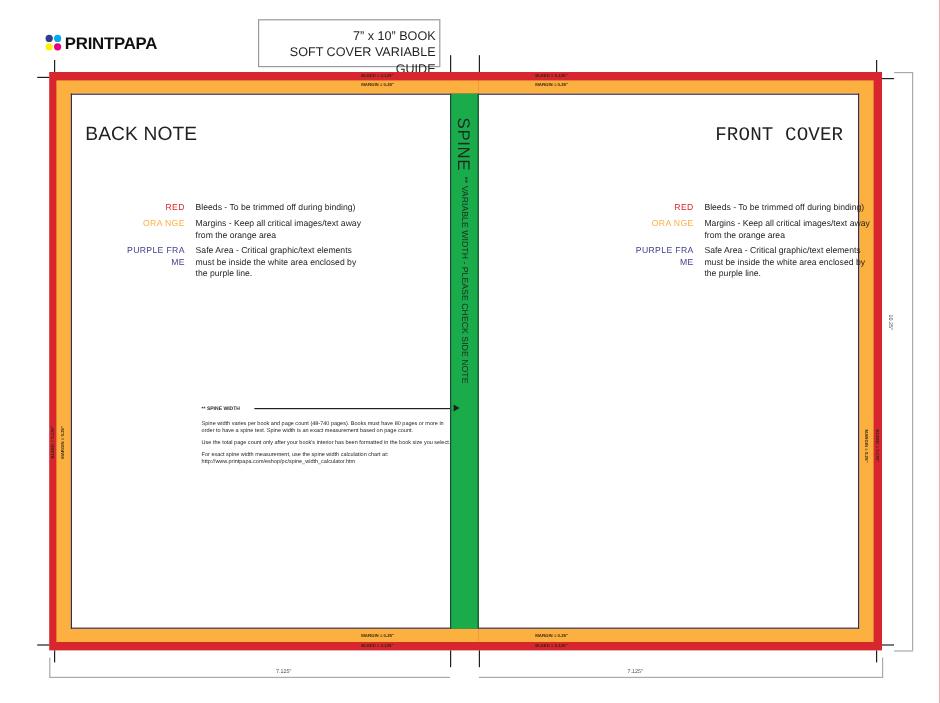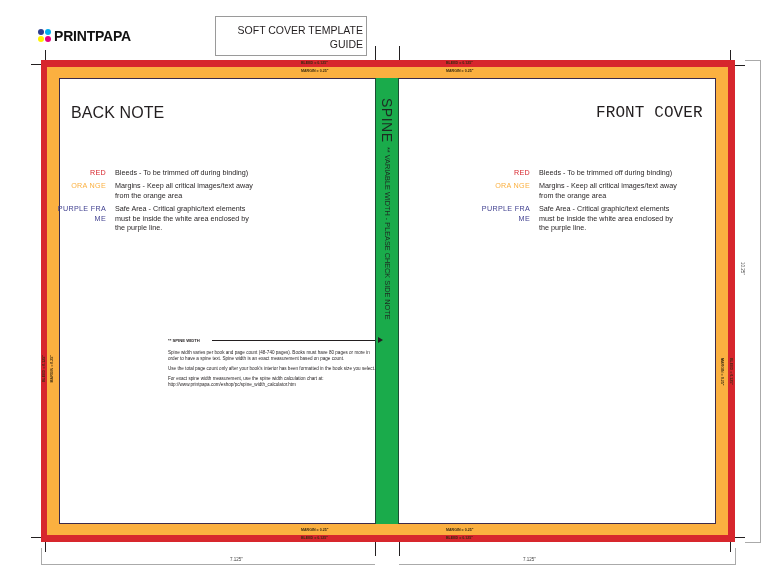--- a/index.html
+++ b/index.html
@@ -54,21 +54,21 @@
   .gline-h { height: 1px; background: #aaa; }
 
   .tiny { font-size: 3.6px; font-weight: bold; color: #3a2a10; white-space: nowrap; }
   .tiny-v { font-size: 3.6px; font-weight: bold; color: #3a2a10; white-space: nowrap; writing-mode: vertical-rl; transform: rotate(180deg); }
   .tiny-v2 { font-size: 3.6px; font-weight: bold; color: #3a2a10; white-space: nowrap; writing-mode: vertical-rl; }
   .dim { font-size: 4.5px; color: #444; white-space: nowrap; }
 
   .cover-title { font-size: 16px; color: #231f20; letter-spacing: 0.1px; }
 
   .legend { font-size: 7.2px; line-height: 9.4px; }
-  .legend-row { display: flex; margin-bottom: 4px; }
+  .legend-row { display: flex; margin-bottom: 4px; margin-left: 48px; }
   .legend-key { width: 59px; text-align: right; padding-right: 9px; box-sizing: border-box; letter-spacing: 0.3px; }
   .legend-desc { width: 140px; color: #231f20; }
 
   .note { left: 168px; top: 338px; width: 210px; font-size: 4.6px; line-height: 6px; color: #231f20; }
   .note p { margin: 0 0 4px 0; }
   .note-title { font-weight: bold; font-size: 4.2px; margin-bottom: 6px; }
   .arrow-line { left: 212px; top: 340px; width: 163px; height: 1px; background: #231f20; }
   .arrow-head { left: 378px; top: 337px; width: 0; height: 0; border-top: 3px solid transparent; border-bottom: 3px solid transparent; border-left: 5px solid #231f20; }
 </style>
 </head>
@@ -78,21 +78,22 @@
   <div class="logo-mark">
     <span style="left:0;top:0;background:#2d3e8f;"></span>
     <span style="left:7px;top:0;background:#00aeef;"></span>
     <span style="left:0;top:7px;background:#fff200;"></span>
     <span style="left:7px;top:7px;background:#e6007e;"></span>
   </div>
   <span class="logo-text">PRINTPAPA</span>
 </div>
 
 <div class="abs title-box">
-  <div>SOFT COVER TEMPLATE GUIDE</div>
+  <div>7” x 10” BOOK</div>
+  <div>SOFT COVER VARIABLE GUIDE</div>
 </div>
 
 <div class="abs bleed"></div>
 <div class="abs margin-l"></div>
 <div class="abs margin-r"></div>
 <div class="abs margin-spine-top"></div>
 <div class="abs margin-spine-bot"></div>
 
 <div class="abs safe-l"></div>
 <div class="abs safe-r"></div>

